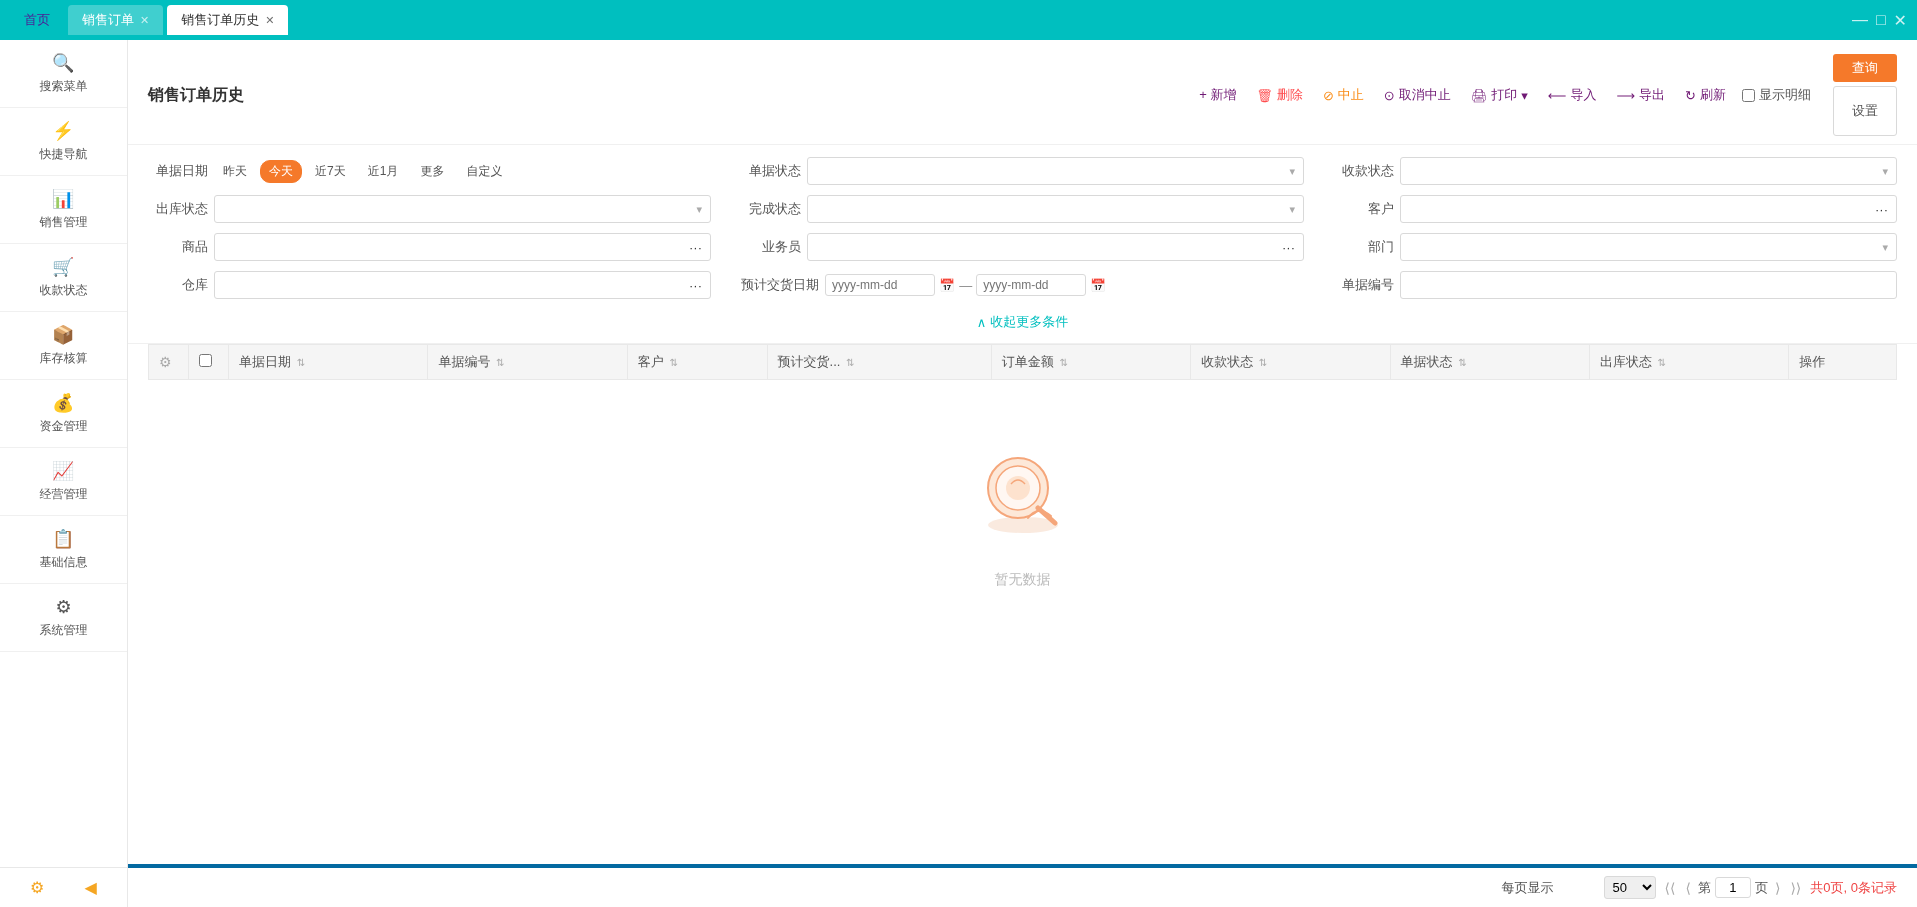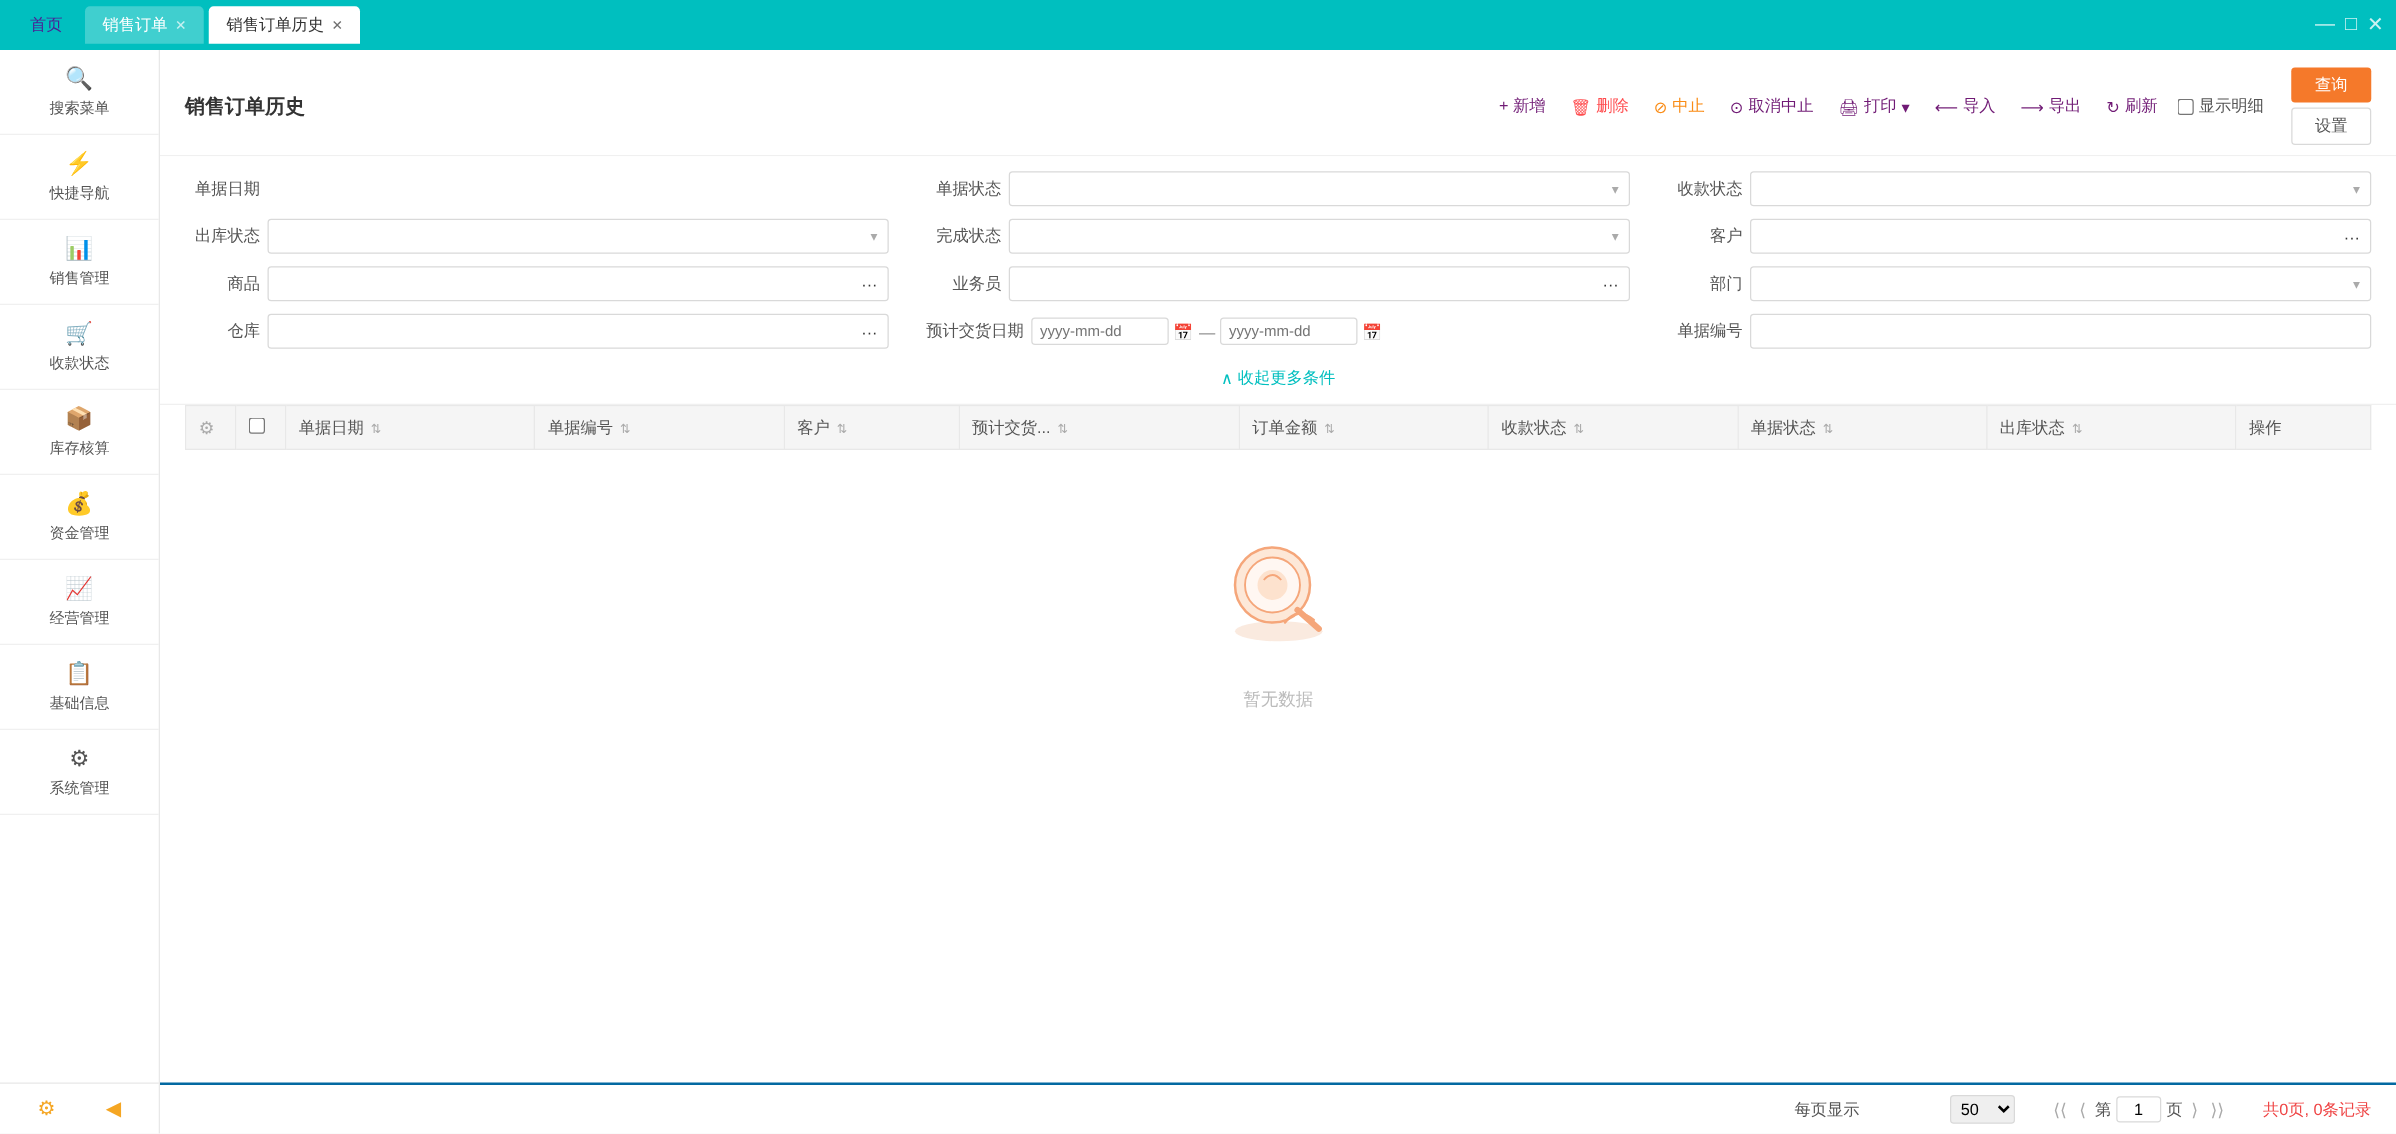--- a/index.html
+++ b/index.html
@@ -28,21 +28,21 @@
 
     
     .content { flex: 1; display: flex; flex-direction: column; overflow: hidden; background: #fff; }
     .content-header { padding: 14px 20px 8px 20px; display: flex; align-items: center; justify-content: space-between; border-bottom: 1px solid #f0f0f0; }
     .content-title { font-size: 16px; font-weight: bold; color: #333; }
     .toolbar { display: flex; align-items: center; gap: 12px; }
     .toolbar-btn { display: flex; align-items: center; gap: 4px; font-size: 13px; cursor: pointer; color: #701a75; padding: 0 4px; }
     .toolbar-btn.danger { color: #ff4d4f; }
     .toolbar-btn.warn { color: #fa8c16; }
     .btn-query { background: #f5792a; color: #fff; border: none; padding: 5px 18px; border-radius: 3px; cursor: pointer; font-size: 13px; }
-    .btn-set { background: #fff; color: #555; border: 1px solid #d9d9d9; padding: 5px 18px; border-radius: 3px; cursor: pointer; font-size: 13px; }
+    .btn-set { background: #fff; color: #555; border: 1px solid #d9d9d9; padding: 15px 18px; border-radius: 3px; cursor: pointer; font-size: 13px; }
     .show-detail { display: flex; align-items: center; gap: 4px; font-size: 13px; color: #555; }
     .show-detail input { cursor: pointer; }
 
     
     .filter-area { padding: 12px 20px; background: #fff; border-bottom: 1px solid #f0f0f0; }
     .filter-row { display: flex; align-items: center; gap: 0; margin-bottom: 10px; }
     .filter-item { display: flex; align-items: center; flex: 1; min-width: 0; gap: 6px; }
     .filter-label { color: #555; font-size: 13px; white-space: nowrap; min-width: 60px; text-align: right; }
     .filter-control { flex: 1; border: 1px solid #d9d9d9; border-radius: 3px; padding: 4px 8px; font-size: 13px; color: #333; display: flex; align-items: center; justify-content: space-between; min-height: 28px; cursor: pointer; background: #fff; }
     .filter-control .caret { color: #aaa; font-size: 11px; }
@@ -61,21 +61,21 @@
     .data-table { width: 100%; border-collapse: collapse; font-size: 13px; }
     .data-table th { background: #f5f5f5; border: 1px solid #e8e8e8; padding: 8px 10px; color: #555; font-weight: normal; white-space: nowrap; text-align: left; }
     .data-table th .sort-icon { font-size: 10px; color: #aaa; margin-left: 2px; }
     .data-table td { border: 1px solid #e8e8e8; padding: 8px 10px; color: #333; }
     .table-settings-btn { cursor: pointer; font-size: 14px; color: #aaa; }
     .empty-state { display: flex; flex-direction: column; align-items: center; justify-content: center; padding: 60px 0 40px 0; }
     .empty-icon { font-size: 80px; margin-bottom: 12px; }
     .empty-text { color: #bbb; font-size: 14px; }
 
     
-    .footer { display: flex; align-items: center; justify-content: flex-end; padding: 8px 20px; border-top: 2px solid #0369a1; background: #fff; gap: 28px; font-size: 13px; color: #555; flex-shrink: 0; }
+    .footer { display: flex; align-items: center; justify-content: flex-end; padding: 8px 20px; border-top: 4px solid #0369a1; background: #fff; gap: 6px; font-size: 13px; color: #555; flex-shrink: 0; }
     .page-size-select { border: 1px solid #d9d9d9; border-radius: 3px; padding: 2px 4px; font-size: 13px; margin-left: 44px; }
     .page-nav { display: flex; align-items: center; gap: 4px; }
     .page-nav-btn { cursor: pointer; color: #aaa; font-size: 14px; padding: 0 3px; }
     .page-input { border: 1px solid #d9d9d9; border-radius: 3px; padding: 2px 6px; width: 36px; text-align: center; font-size: 13px; }
     .total-text { color: #ef4444; }
 
     
     .filter-row .filter-item + .filter-item { margin-left: 30px; }
   </style>
 </head>
@@ -194,20 +194,28 @@
         </div>
       </div>
     </div>
 
     <div class="filter-area">
 
       <div class="filter-row">
         <div class="filter-item">
           <span class="filter-label">单据日期</span>
           <div style="display:flex;flex-direction:column;gap:2px;flex:1;">
+            <div class="filter-date-row">
+              <span class="date-btn">昨天</span>
+              <span class="date-btn active">今天</span>
+              <span class="date-btn">近7天</span>
+              <span class="date-btn">近1月</span>
+              <span class="date-btn">更多</span>
+              <span class="date-btn">自定义</span>
+            </div>
           </div>
         </div>
         <div class="filter-item">
           <span class="filter-label">单据状态</span>
           <div class="filter-control">
             <span></span>
             <span class="caret">▾</span>
           </div>
         </div>
         <div class="filter-item">

